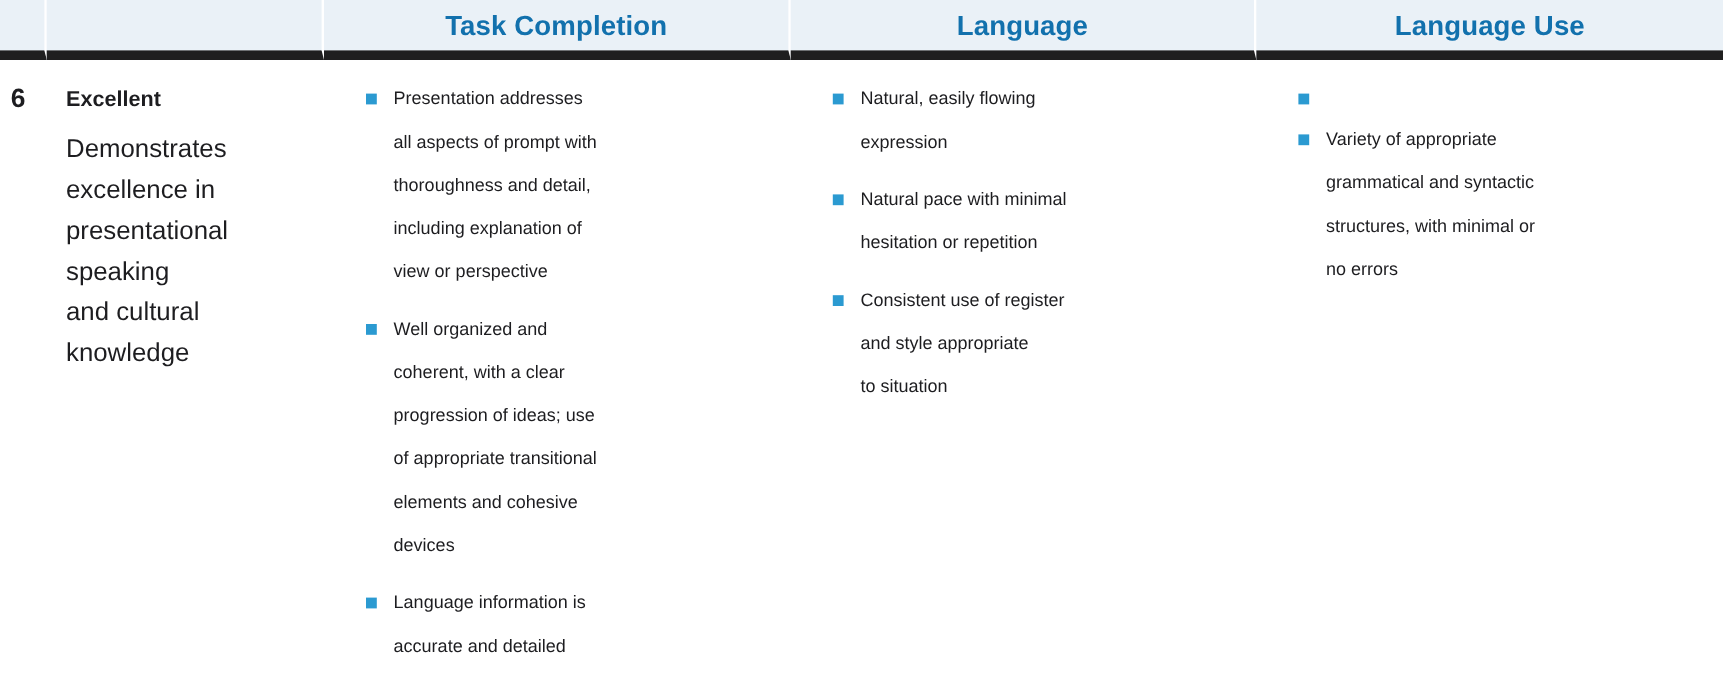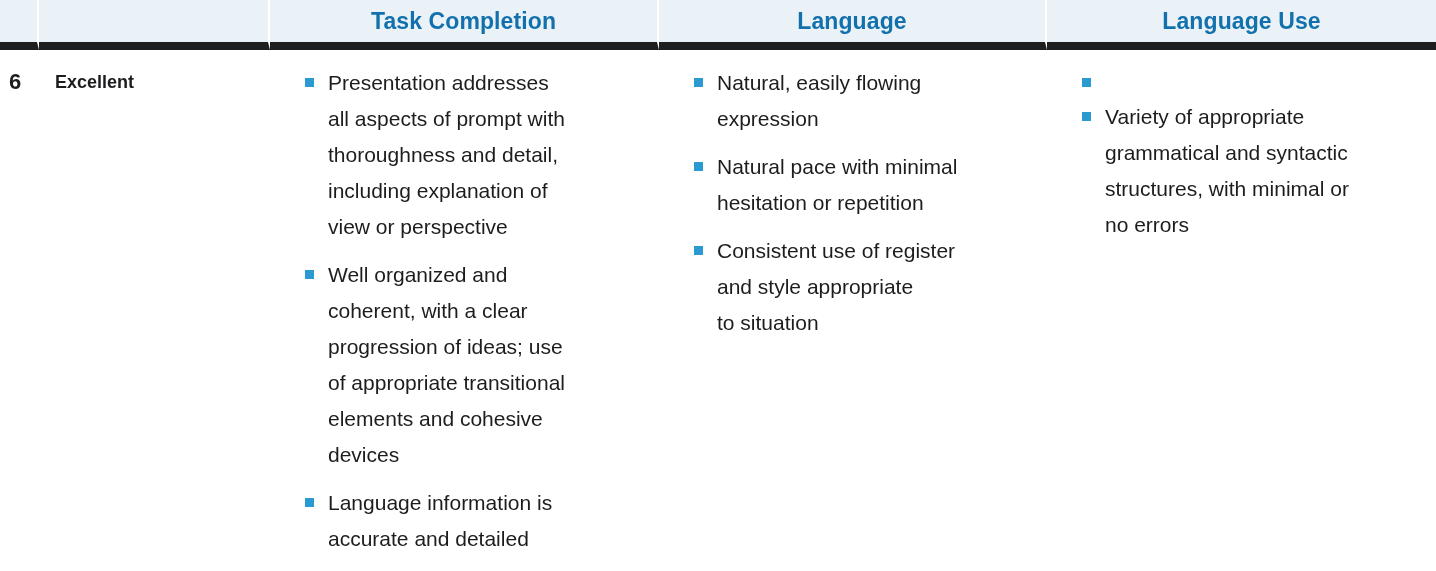--- a/index.html
+++ b/index.html
@@ -35,21 +35,21 @@
   .score{font-size:22px;font-weight:bold;line-height:34px;}
   .desc-cell{padding-left:16px;}
   .level{font-size:18px;font-weight:bold;line-height:34px;margin:0 0 8px 0;}
   .desc-text{
     margin:0;font-size:21.5px;line-height:34px;
     white-space:pre-line;
   }
   ul.bullets{list-style:none;margin:0;padding:0 14px 0 35px;}
   ul.bullets li{
     display:flex;gap:14px;margin:0 0 12px 0;
-    font-size:21px;line-height:36px;
+    font-size:15px;line-height:36px;
   }
   .bullet{
     width:9px;height:9px;flex:0 0 9px;margin-top:13px;
     background:var(--bullet);
   }
   .li-text{white-space:pre-line;}
 </style>
 </head>
 <body>
 
@@ -74,20 +74,26 @@
   </div>
 
   <div class="grid">
 
     <div class="cell score-cell">
       <div class="score">6</div>
     </div>
 
     <div class="cell desc-cell">
       <div class="level">Excellent</div>
+      <p class="desc-text">Demonstrates
+excellence in
+presentational
+speaking
+and cultural
+knowledge</p>
     </div>
 
     <div class="cell">
       <ul class="bullets">
         <li>
           <span class="bullet"></span>
           <span class="li-text">Presentation addresses
 all aspects of prompt with
 thoroughness and detail,
 including explanation of

